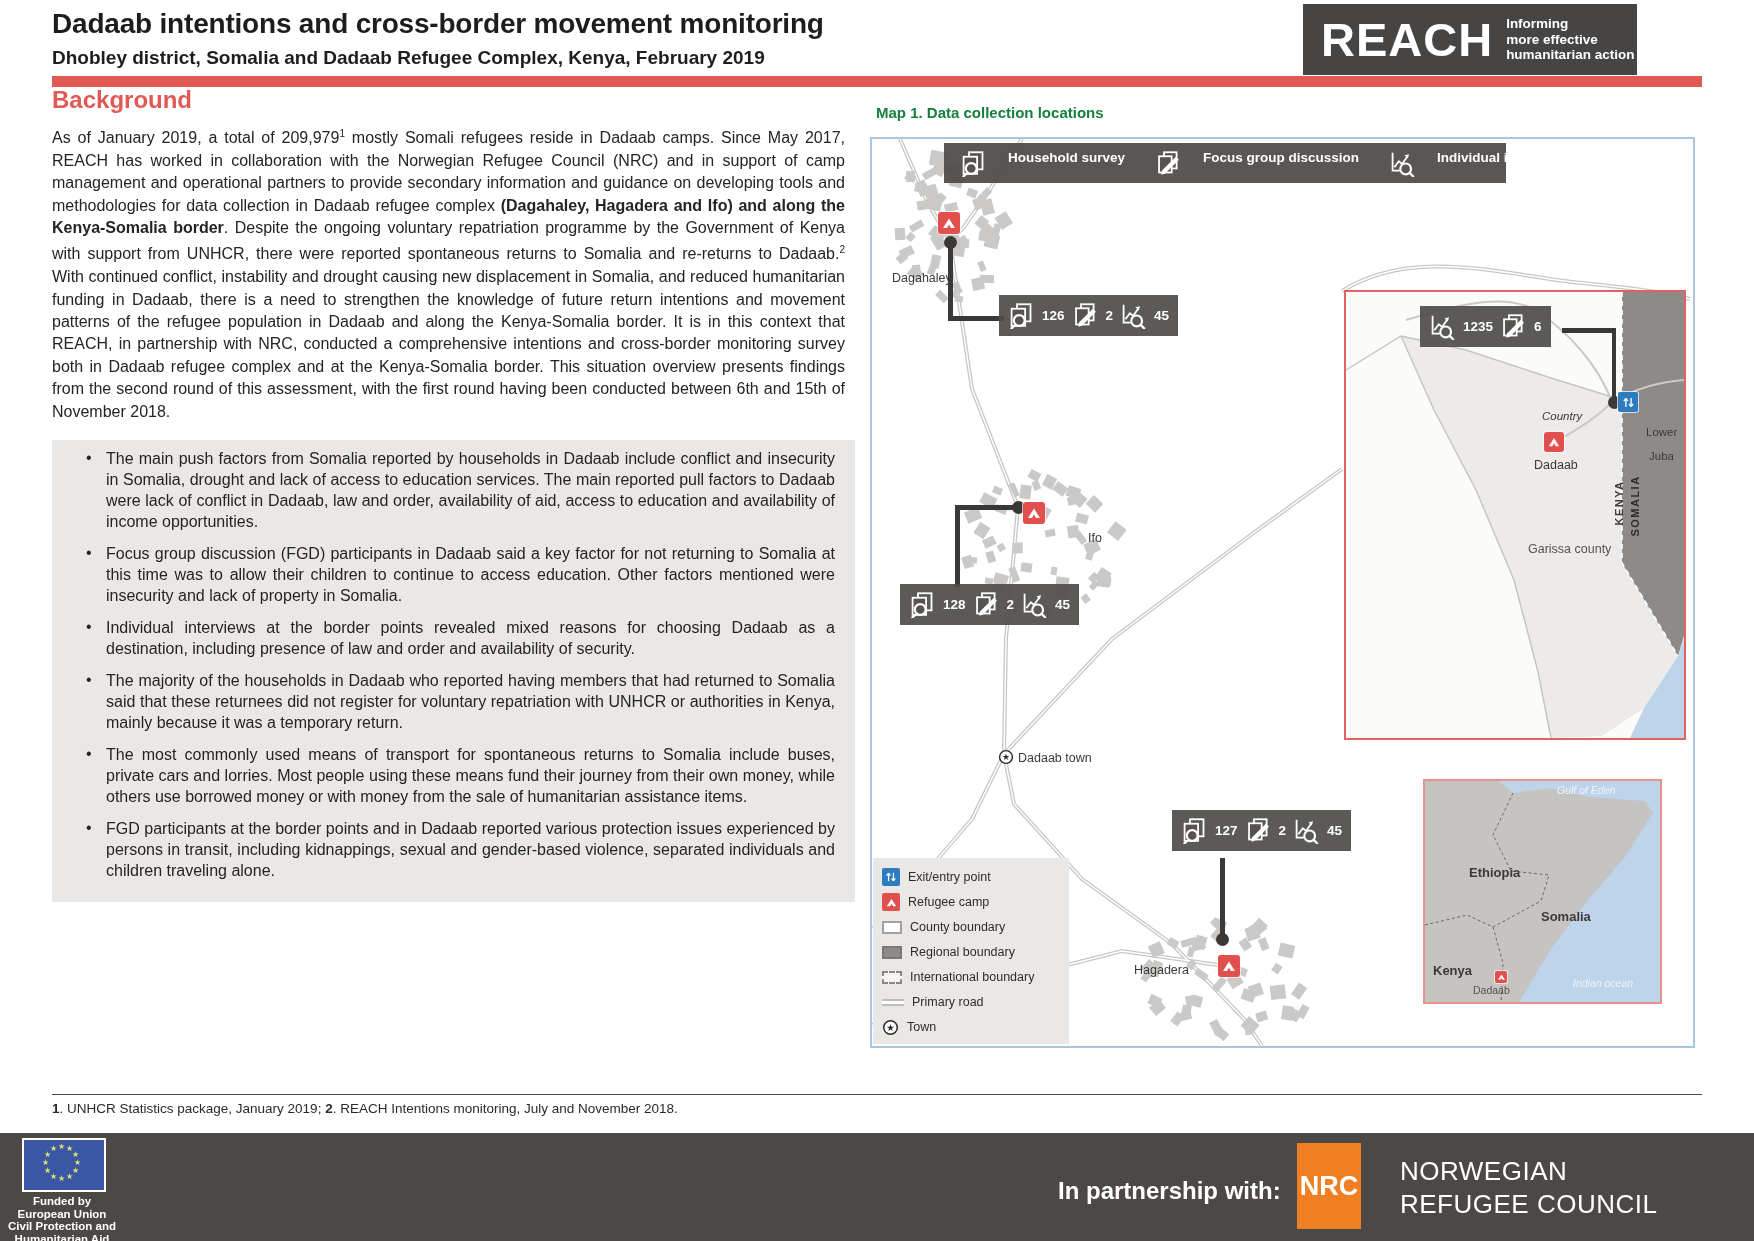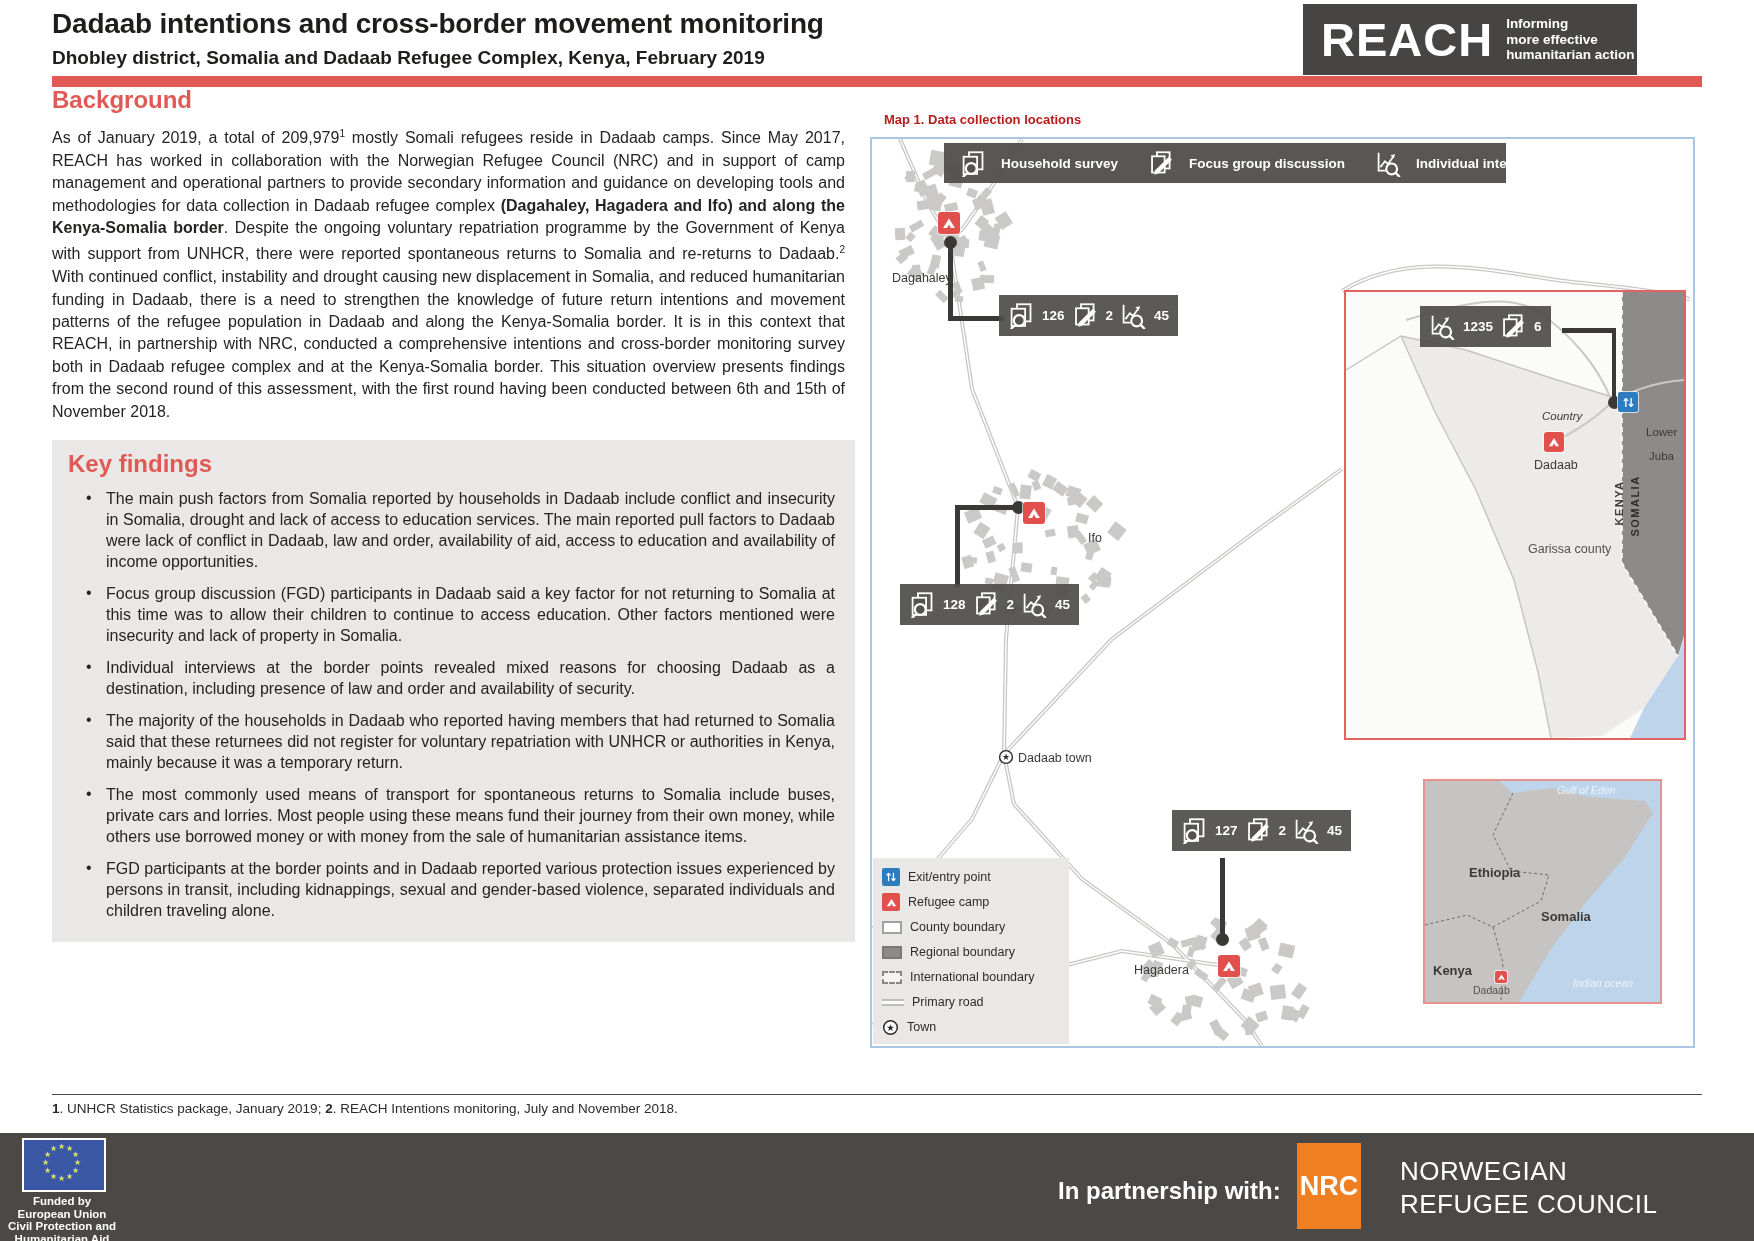--- a/index.html
+++ b/index.html
@@ -20,28 +20,28 @@
   .red-head{color:var(--accent-red,#e15955);font-size:24px;font-weight:bold;margin:0;}
   .bg-para{width:793px;margin:9px 0 0 0;font-size:16px;line-height:22.4px;text-align:justify;}
   .bg-para sup{font-size:10px;}
   .findings{margin-top:17px;background:#e9e8e6;padding:8px 16px 10px 16px;width:771px;}
   .findings .red-head{margin:2px 0 10px 0;}
   ul.kf{list-style:none;margin:0;padding:0 4px 0 12px;}
   ul.kf li{position:relative;padding-left:26px;font-size:16px;line-height:21px;text-align:justify;margin-bottom:11px;}
   ul.kf li::before{content:"\2022";position:absolute;left:6px;top:-1px;}
 
   
-  .map-title{position:absolute;left:872px;top:100px;font-size:13px;font-weight:bold;margin:12px;color:#b91c1c;}
+  .map-title{position:absolute;left:872px;top:100px;font-size:15px;font-weight:bold;margin:4px;color:#15803d;}
   .map-box{position:absolute;left:870px;top:137px;width:821px;height:907px;border:2px solid #a9c7e2;background:#fff;}
   .roads{position:absolute;left:0;top:0;width:821px;height:907px;}
   .cluster{position:absolute;left:0;top:0;width:0;height:0;}
   .blk{position:absolute;background:#cbc9c7;}
   .keybar{position:absolute;left:72px;top:4px;width:562px;height:40px;background:rgba(80,77,74,.95);
           display:flex;align-items:center;padding:0 0 0 16px;box-sizing:border-box;gap:30px;}
-  .key-item{display:flex;align-items:center;gap:14px;color:#fff;}
+  .key-item{display:flex;align-items:flex-start;gap:21px;color:#fff;}
   .key-ic{width:27px;height:27px;color:#fff;display:block;}
   .key-lbl{font-size:13.5px;font-weight:bold;white-space:nowrap;}
   .badge{position:absolute;background:rgba(80,77,74,.93);display:flex;align-items:center;gap:7px;padding:7px 9px;color:#fff;}
   .b-ic{width:27px;height:27px;color:#fff;display:block;}
   .b-num{font-size:13.5px;font-weight:bold;}
   .dot{position:absolute;width:13px;height:13px;border-radius:50%;background:#3b3937;}
   .conn{position:absolute;background:#3b3937;}
   .camp{position:absolute;width:22px;height:22px;background:var(--camp-red,#e2504e);border-radius:3px;
         box-shadow:0 0 0 1px rgba(255,255,255,.65);display:flex;align-items:center;justify-content:center;}
   .camp svg{width:16px;height:14px;display:block;}
@@ -153,21 +153,20 @@
         <span>humanitarian action</span>
       </span>
     </div>
     <div class="red-bar"></div>
   </header>
 
   <section class="left-col">
     <h3 class="red-head">Background</h3>
     <p class="bg-para"><span>As of January 2019, a total of 209,979</span><sup>1</sup><span> mostly Somali refugees reside in Dadaab camps. Since May 2017, REACH has worked in collaboration with the Norwegian Refugee Council (NRC) and in support of camp management and operational partners to provide secondary information and guidance on developing tools and methodologies for data collection in Dadaab refugee complex </span><span style="font-weight: bold;">(Dagahaley, Hagadera and Ifo) and along the Kenya-Somalia border</span><span>. Despite the ongoing voluntary repatriation programme by the Government of Kenya with support from UNHCR, there were reported spontaneous returns to Somalia and re-returns to Dadaab.</span><sup>2</sup><span> With continued conflict, instability and drought causing new displacement in Somalia, and reduced humanitarian funding in Dadaab, there is a need to strengthen the knowledge of future return intentions and movement patterns of the refugee population in Dadaab and along the Kenya-Somalia border. It is in this context that REACH, in partnership with NRC, conducted a comprehensive intentions and cross-border monitoring survey both in Dadaab refugee complex and at the Kenya-Somalia border. This situation overview presents findings from the second round of this assessment, with the first round having been conducted between 6th and 15th of November 2018.</span></p>
     <div class="findings">
-      <h3 class="red-head">Key findings</h3>
       <ul class="kf">
           <li>The main push factors from Somalia reported by households in Dadaab include conflict and insecurity in Somalia, drought and lack of access to education services. The main reported pull factors to Dadaab were lack of conflict in Dadaab, law and order, availability of aid, access to education and availability of income opportunities.</li>
           <li>Focus group discussion (FGD) participants in Dadaab said a key factor for not returning to Somalia at this time was to allow their children to continue to access education. Other factors mentioned were insecurity and lack of property in Somalia.</li>
           <li>Individual interviews at the border points revealed mixed reasons for choosing Dadaab as a destination, including presence of law and order and availability of security.</li>
           <li>The majority of the households in Dadaab who reported having members that had returned to Somalia said that these returnees did not register for voluntary repatriation with UNHCR or authorities in Kenya, mainly because it was a temporary return.</li>
           <li>The most commonly used means of transport for spontaneous returns to Somalia include buses, private cars and lorries. Most people using these means fund their journey from their own money, while others use borrowed money or with money from the sale of humanitarian assistance items.</li>
           <li>FGD participants at the border points and in Dadaab reported various protection issues experienced by persons in transit, including kidnappings, sexual and gender-based violence, separated individuals and children traveling alone.</li>
         </ul>
     </div>
   </section>

